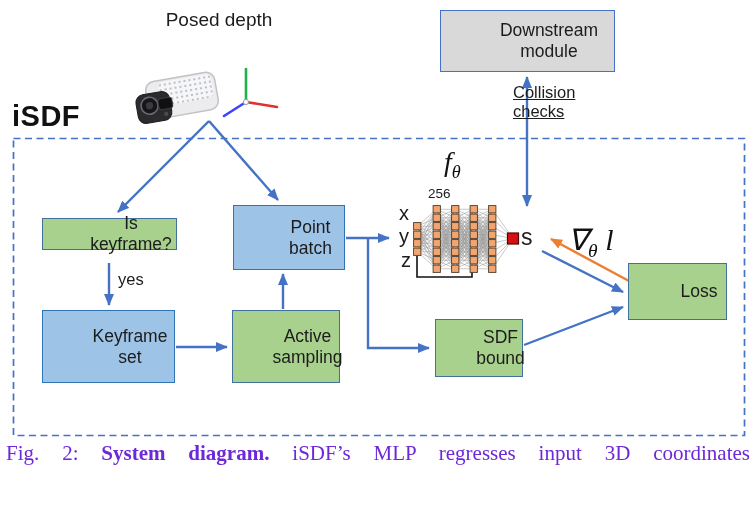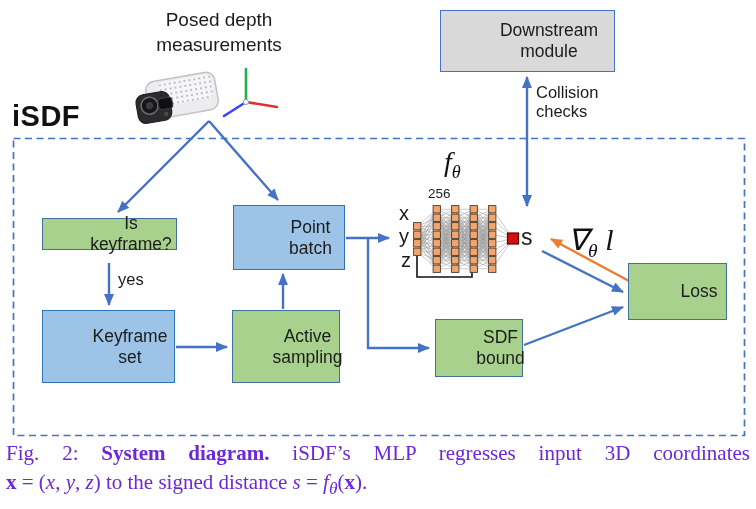--- a/index.html
+++ b/index.html
@@ -358,31 +358,30 @@
         <rect x="488.6" y="239.6" width="7.3" height="7.3" fill="#F4A56E" stroke="#4a3b2a" stroke-width="0.9"></rect>
         <rect x="488.6" y="248.1" width="7.3" height="7.3" fill="#F4A56E" stroke="#4a3b2a" stroke-width="0.9"></rect>
         <rect x="488.6" y="256.6" width="7.3" height="7.3" fill="#F4A56E" stroke="#4a3b2a" stroke-width="0.9"></rect>
         <rect x="488.6" y="265.1" width="7.3" height="7.3" fill="#F4A56E" stroke="#4a3b2a" stroke-width="0.9"></rect>
         <rect x="507.5" y="233" width="11" height="11" fill="#D41111" stroke="#5d0000" stroke-width="1.2"></rect>
       </g>
   </svg>
 
   <div class="abs" id="posed-label">
     <div>Posed depth</div>
-    <div>measurements</div>
   </div>
 
   <div class="abs" id="isdf-label">iSDF</div>
 
   <div class="box box-gray" style="left:440px;top:10px;width:175px;height:62px;">
     <div>Downstream</div>
     <div>module</div>
   </div>
 
-  <div class="abs edge-label" style="left:536px;top:83px;">
+  <div class="abs edge-label" style="left:513px;top:83px;text-decoration:underline;">
     <div>Collision</div>
     <div>checks</div>
   </div>
 
   <div class="box box-green" style="left:42px;top:218px;width:135px;height:32px;">
     <div>Is keyframe?</div>
   </div>
 
   <div class="abs edge-label" style="left:118px;top:270px;">yes</div>
 
@@ -412,16 +411,15 @@
   <div class="abs" id="fn-label"><span class="rt-i">f</span><sub class="rt-i">θ</sub></div>
   <div class="abs" id="width-label">256</div>
   <div class="abs io-label" style="left:394px;top:202px;">x</div>
   <div class="abs io-label" style="left:394px;top:225px;">y</div>
   <div class="abs io-label" style="left:396px;top:249px;">z</div>
   <div class="abs" id="out-s">s</div>
   <div class="abs" id="grad-term"><span>∇</span><sub class="rt-i">θ</sub><span class="rt-i"> l</span></div>
 
   <div class="abs" id="caption">
     <div id="caption-line1"><span>Fig. 2: </span><span class="rt-b">System diagram.</span><span> iSDF’s MLP regresses input 3D coordinates</span></div>
-    <div id="caption-line2"><span class="rt-b">x</span><span> = (</span><span class="rt-i">x</span><span>, </span><span class="rt-i">y</span><span>, </span><span class="rt-i">z</span><span>) to the signed distance </span><span class="rt-i">s</span><span> = </span><span class="rt-i">f</span><sub class="rt-i">θ</sub><span>(</span><span class="rt-b">x</span><span>).</span></div>
   </div>
 
 </div>
 
 </body></html>

